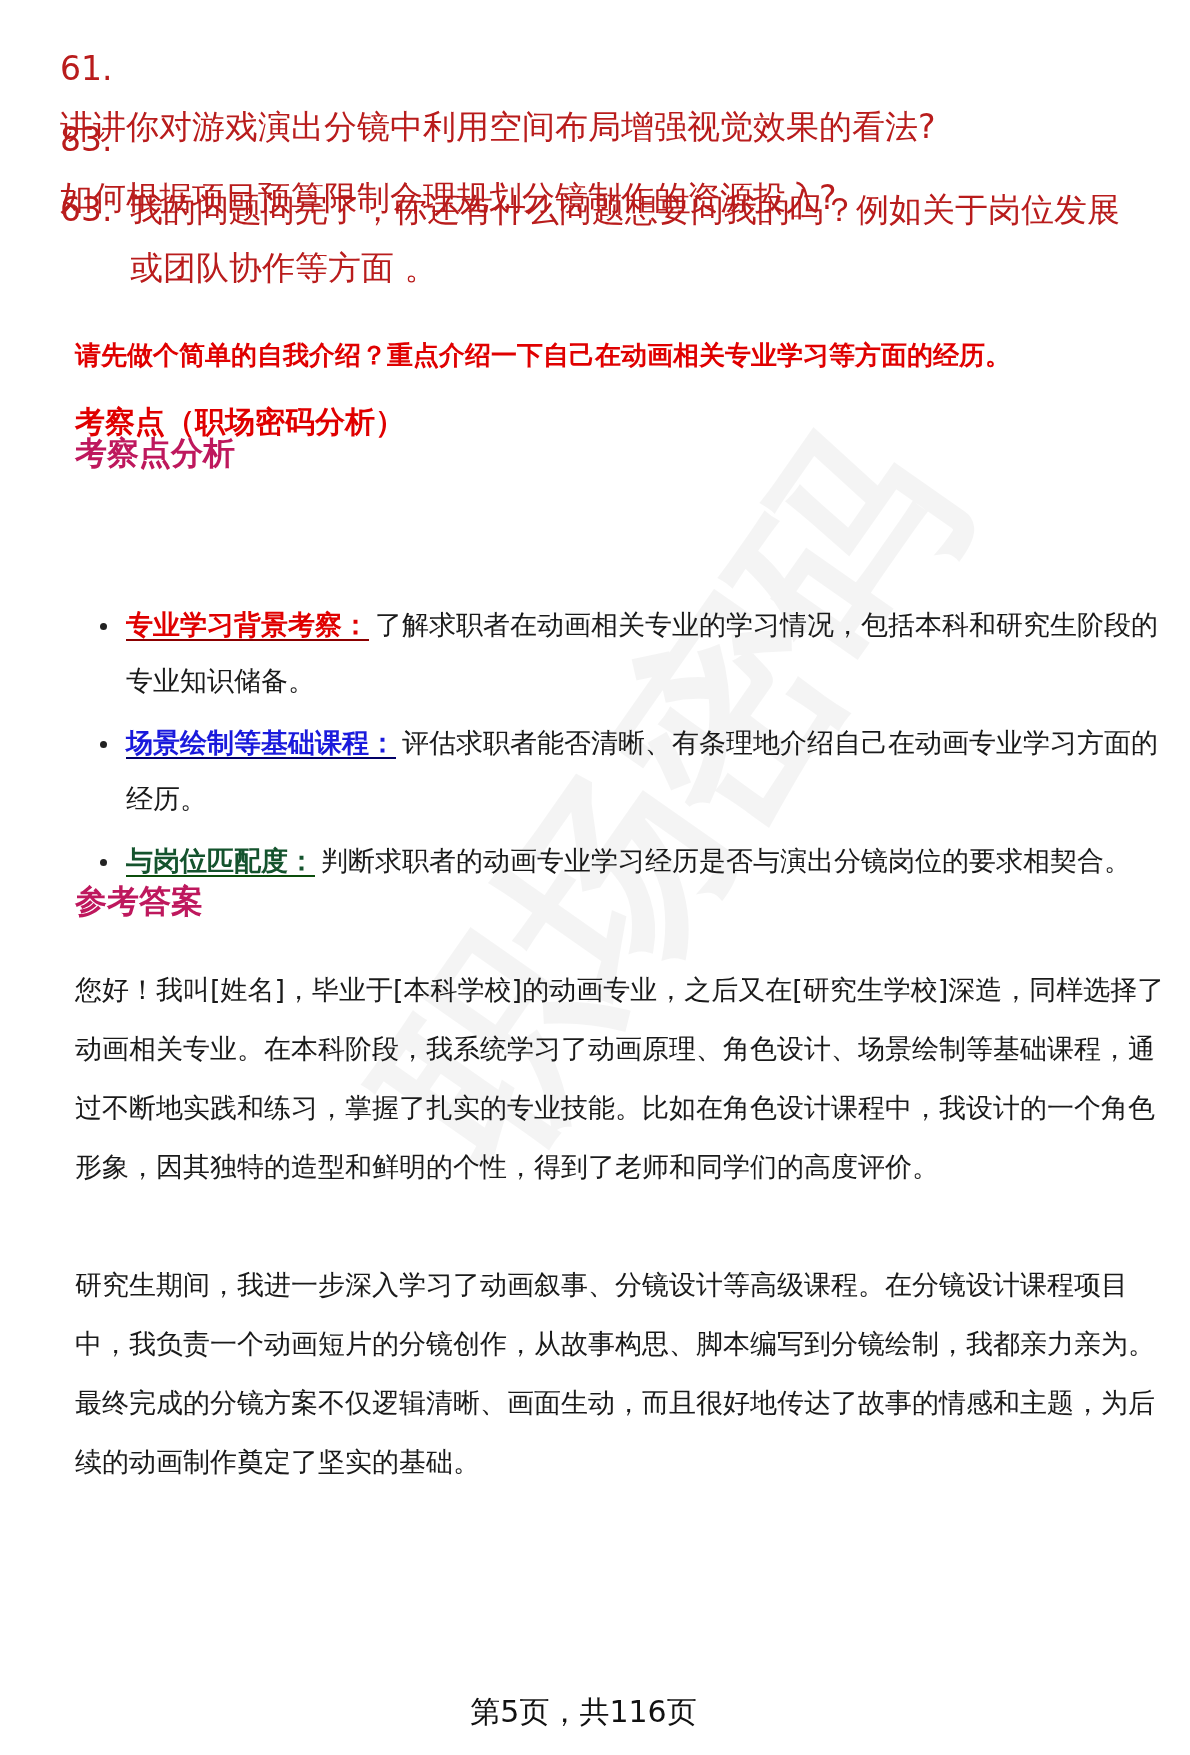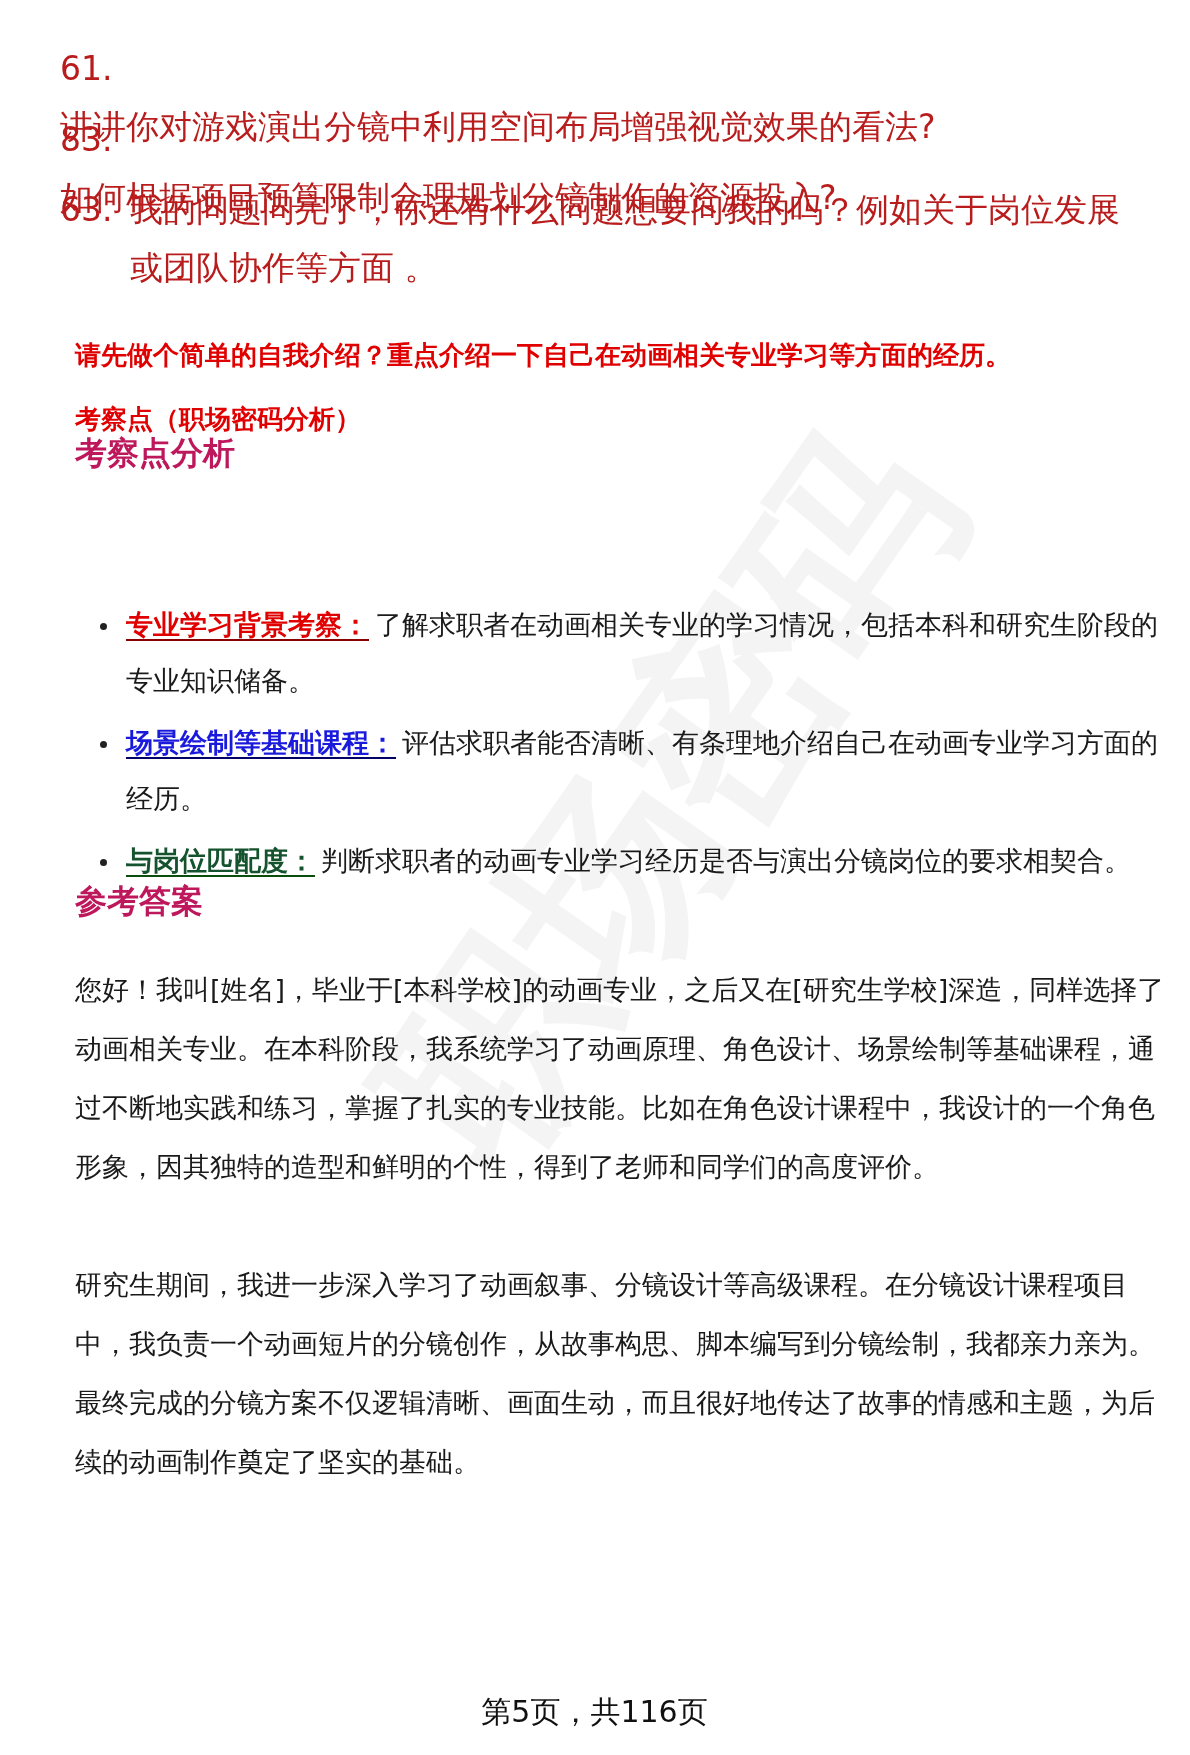--- a/index.html
+++ b/index.html
@@ -7,31 +7,31 @@
          font-family:"DejaVu Sans", "Liberation Sans", sans-serif; color:#111; }
   .watermark { position:absolute; left:170px; top:660px; width:1000px; text-align:center;
                font-size:210px; font-weight:bold; color:rgba(0,0,0,0.045);
                transform:rotate(-55deg); transform-origin:center; white-space:nowrap;
                pointer-events:none; letter-spacing:-6px; }
   .q { position:absolute; left:60px; font-size:33px; line-height:58px; color:#b91c1c; }
   .q .num { display:inline-block; width:70px; }
   .q .txt { display:inline-block; vertical-align:top; width:1080px; }
   .red { color:#e00000; font-weight:bold; }
   .intro-q { position:absolute; left:75px; top:338px; font-size:26px; }
-  .kc-title { position:absolute; left:75px; top:402px; font-size:26px; }
+  .kc-title { position:absolute; left:75px; top:402px; font-size:30px; }
   .h2 { position:absolute; left:75px; font-size:32px; font-weight:bold; color:#be185d; }
   .bullets { position:absolute; left:84px; top:585px; width:1070px; list-style:none; margin:12px; padding:0; }
   .bullets li { position:relative; padding-left:30px; font-size:27px; line-height:56px; margin-bottom:6px; color:#1a1a1a; }
   .bullets li .dot { position:absolute; left:4px; top:26px; width:7px; height:7px; border-radius:50%; background:#222; }
   .lab { font-weight:bold; text-decoration:underline; text-decoration-thickness:2px; text-underline-offset:5px; padding-right:6px; }
   .c-red { color:#e00000; text-decoration-color:#8b0000; }
   .c-blue { color:#1a1adc; text-decoration-color:#000066; }
   .c-green { color:#14532d; text-decoration-color:#0b4d0b; }
   .para { position:absolute; left:75px; width:1090px; font-size:27px; line-height:59px; color:#1a1a1a; }
-  .footer { position:absolute; left:11px; width:1167px; top:1692px; text-align:center; font-size:30px; color:#111; }
+  .footer { position:absolute; left:0; width:1167px; top:1692px; text-align:center; font-size:30px; color:#111; }
 </style>
 </head>
 <body>
 
 <div class="watermark">职场密码</div>
 
 <div class="q" style="top:40px;">
   <span class="num">61.</span><span class="txt">讲讲你对游戏演出分镜中利用空间布局增强视觉效果的看法?</span>
 </div>
 <div class="q" style="top:111px;">

